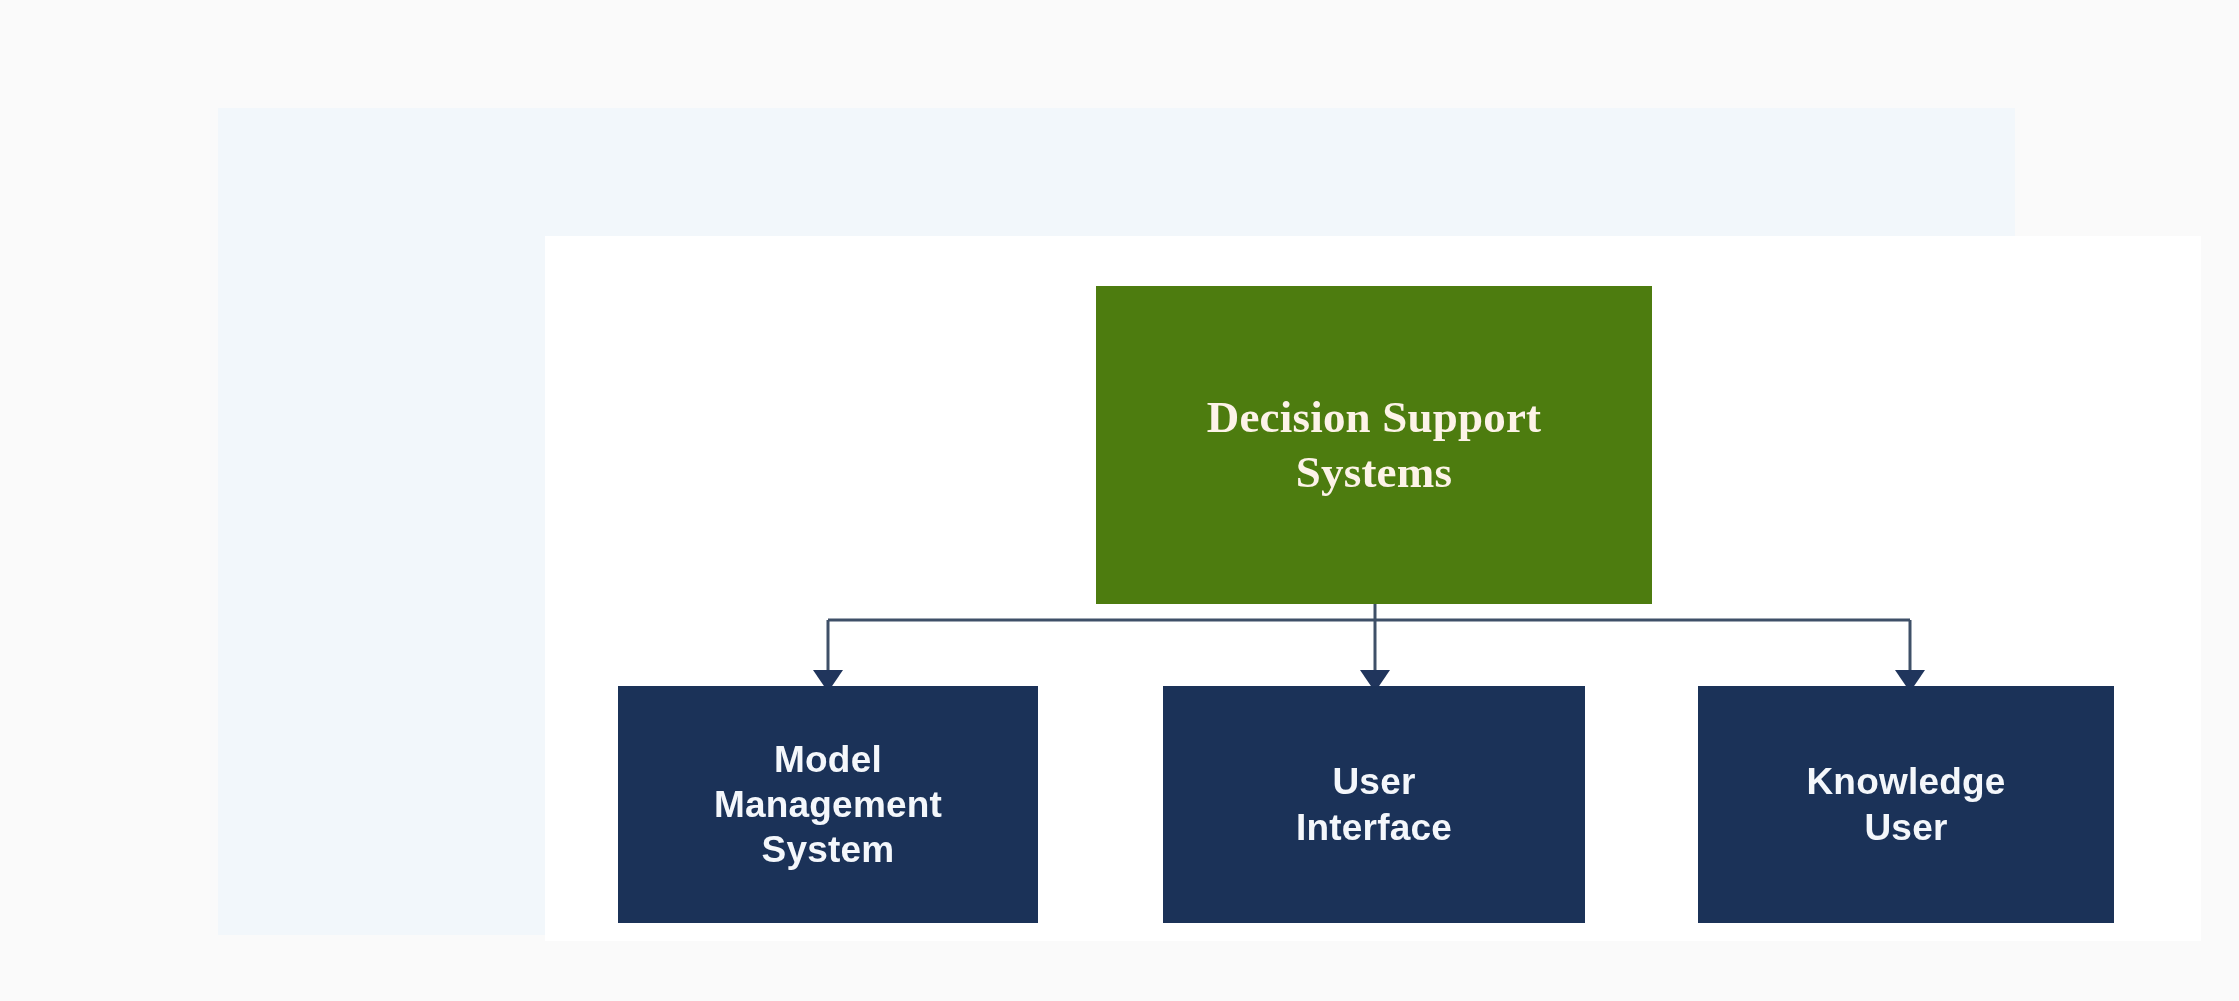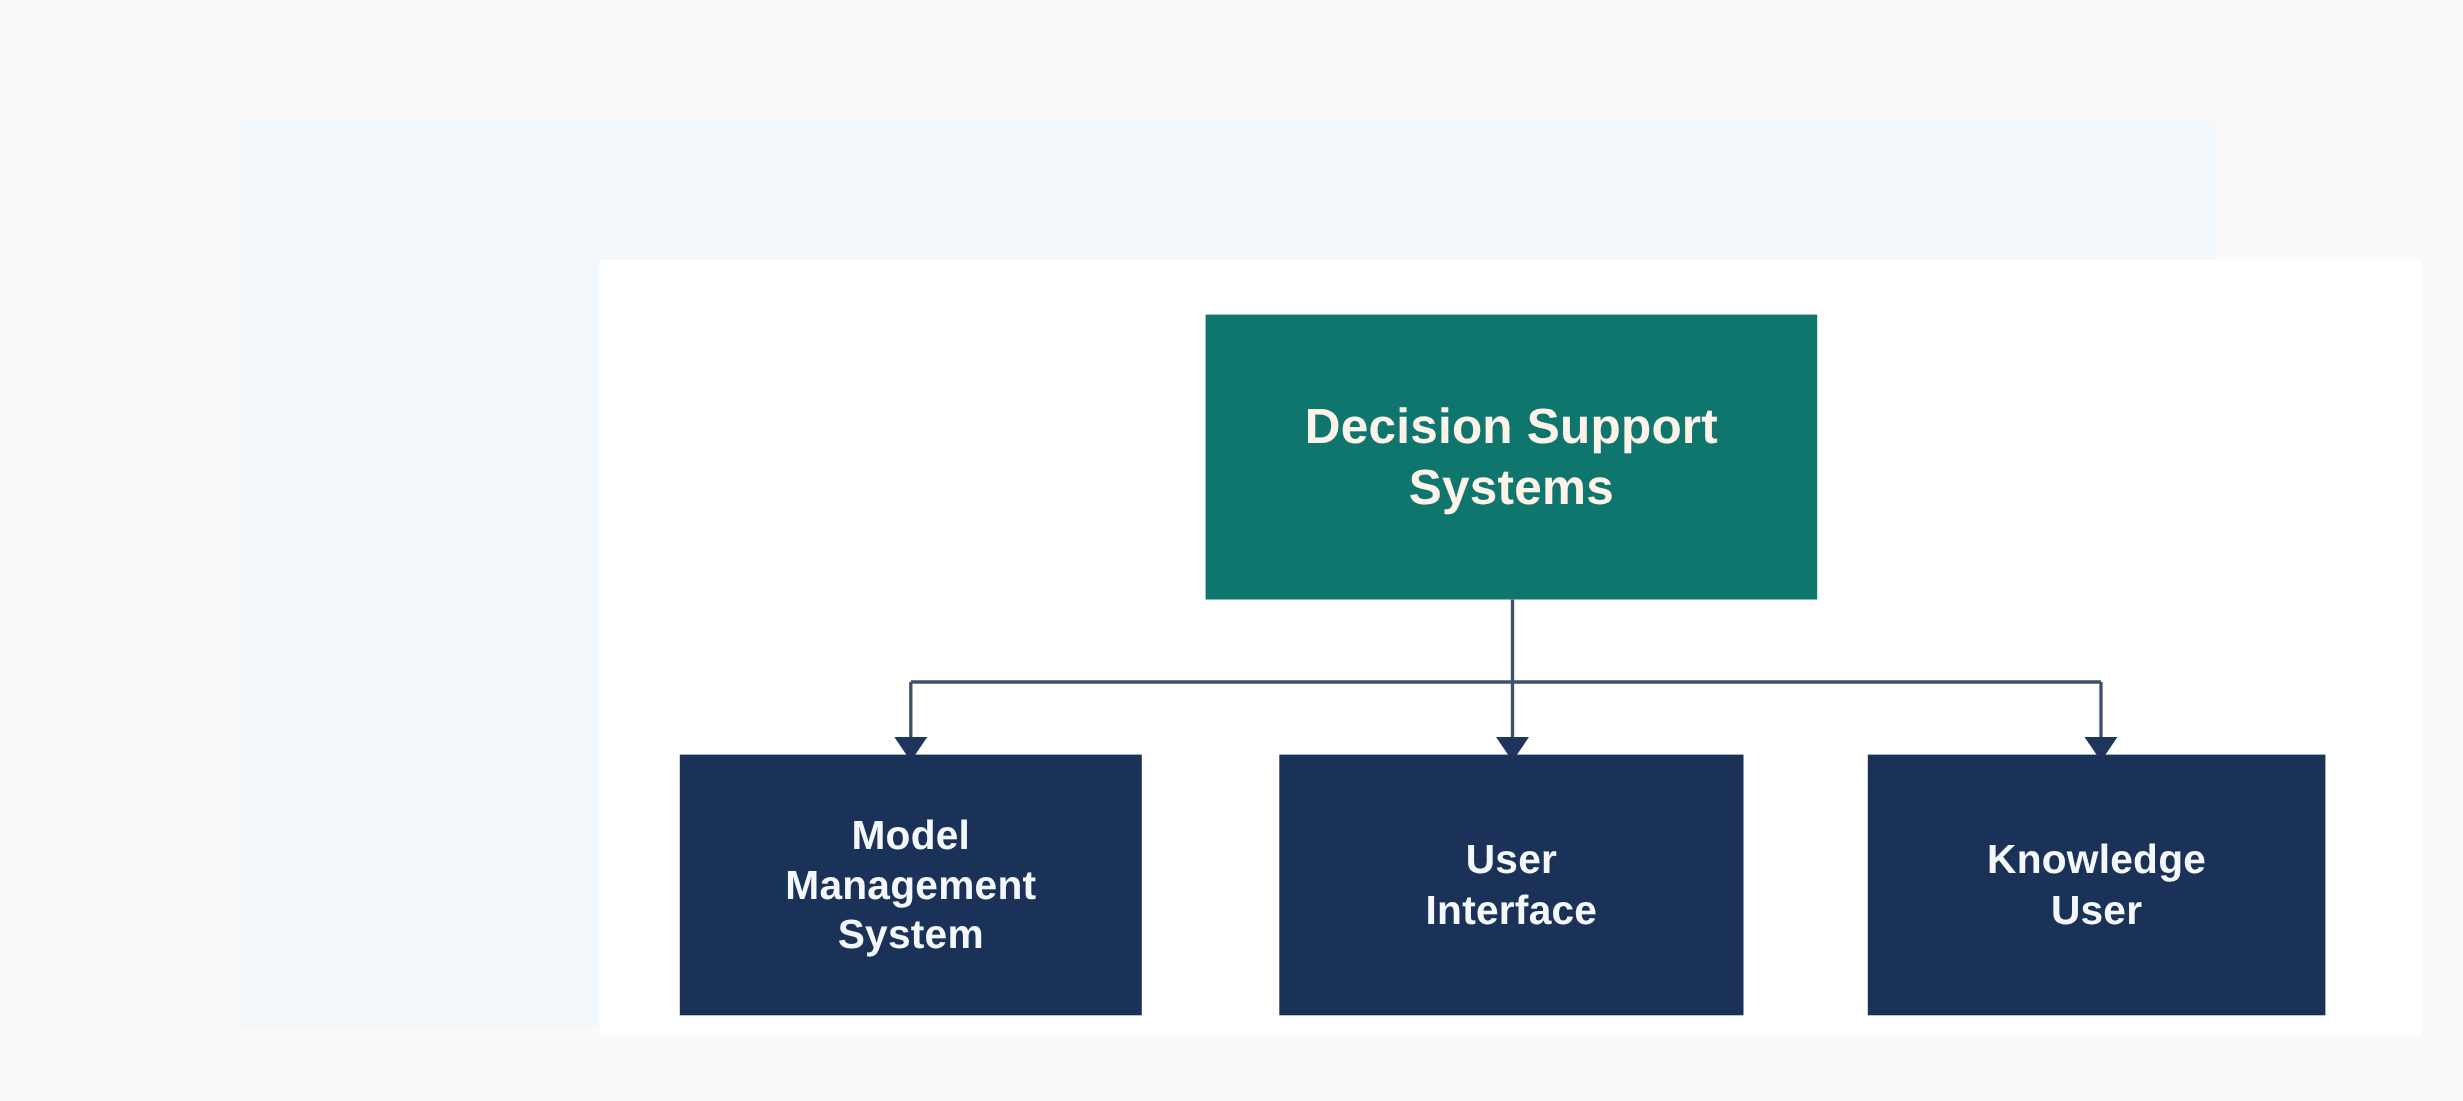--- a/index.html
+++ b/index.html
@@ -70,22 +70,23 @@
   .node-label {
     display: block;
     white-space: pre-line;
     line-height: 1.22;
   }
 
   #node-root {
     left: 551px;
     top: 50px;
     width: 556px;
-    height: 259px;
-    background: #0f766e;
+    height: 318px;
+    background: #4d7c0f;
+    font-family: Liberation Serif, serif;
   }
   #node-root .node-label {
     color: #fdf3e8;
     font-size: 45px;
     font-weight: bold;
     letter-spacing: 0.2px;
   }
 
   .node-child {
     top: 450px;

